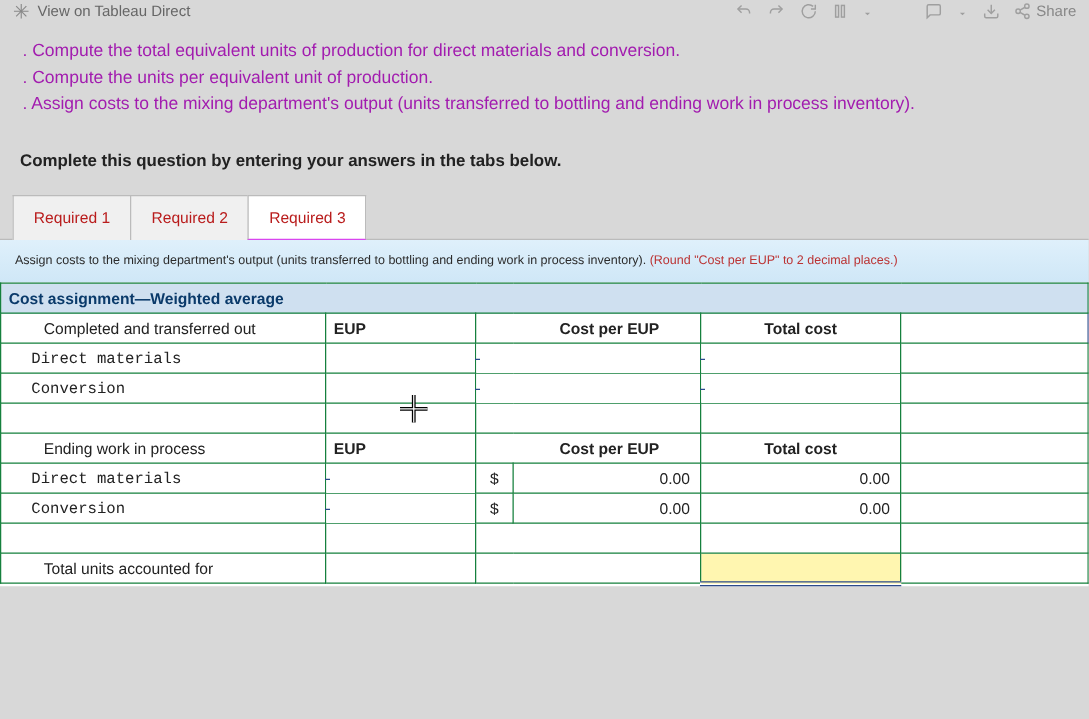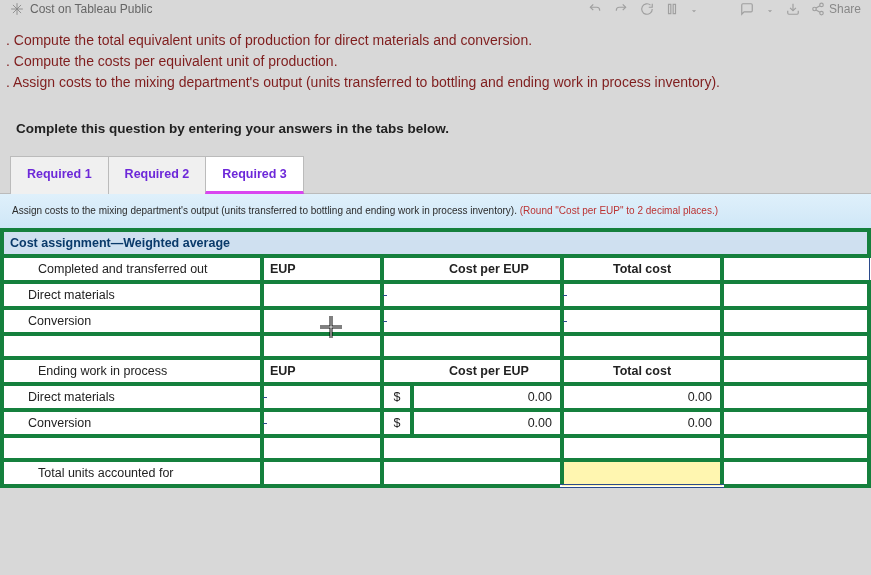--- a/index.html
+++ b/index.html
@@ -22,53 +22,52 @@
   }
   .topbar-left { display: flex; align-items: center; gap: 6px; }
   .tableau-logo {
     width: 14px; height: 14px; display: inline-block;
   }
   .topbar-right { display: flex; align-items: flex-end; gap: 10px; color:#888; }
   .topbar-right .tool { display:flex; align-items:center; gap:4px; }
   .topbar-right svg { opacity:0.7; }
 
   .instructions {
-    padding: 8px 0 14px 4px;
+    padding: 8px 0 14px 16px;
     line-height: 1.5;
     font-size: 14px;
-    color: #7f1d1d;
+    color: #a21caf;
   }
   .instructions div { padding-left: 2px; }
 
   .complete-line {
     font-weight: bold;
     padding: 14px 16px;
     font-size: 13.5px;
   }
 
   .tabs-wrap { padding: 0 10px; }
   .tabs {
     display: flex;
     gap: 0;
     margin-top: 6px;
   }
   .tab {
     border: 1px solid #bbb;
     background: #f0f0f0;
     padding: 10px 16px;
     font-size: 12.5px;
-    color: #6d28d9;
+    color: #b91c1c;
     cursor: pointer;
     border-bottom: none;
     margin-right: -1px;
-    font-weight: bold;
   }
   .tab.active {
     background: #fff;
-    border-bottom: 3px solid #d946ef;
+    border-bottom: 1px solid #d946ef;
     position: relative;
     z-index: 2;
   }
 
   .tab-body {
     border-top: 1px solid #bbb;
     background: linear-gradient(#dff0fb, #cfe7f7);
     padding: 10px 12px;
     font-size: 10px;
     color: #2b2b2b;
@@ -80,32 +79,32 @@
   .table-area {
     margin: 0;
   }
   table {
     border-collapse: collapse;
     width: 100%;
     background: #fff;
     font-size: 12.5px;
   }
   td, th {
-    border: 4px solid #15803d;
+    border: 1px solid #15803d;
     padding: 4px 6px;
     height: 24px;
     vertical-align: middle;
   }
   .section-header {
     background: #cfe0f0;
     font-weight: bold;
     color: #0a3a6a;
   }
   .row-label { width: 260px; padding-left: 34px; }
-  .indent { padding-left: 24px; }
+  .indent { padding-left: 24px; font-family: Liberation Mono, monospace; }
   .col-eup { width: 120px; font-weight: bold; }
   .col-cpe { width: 180px; font-weight: bold; text-align:center;padding-left:40px; }
   .col-cpe-sub-sym { width: 30px; text-align:center; }
   .col-cpe-sub-val { width: 150px; text-align:right; padding-right:8px; }
   .col-total { width: 160px; font-weight: bold; text-align:center; }
   .col-total-val { width:160px; text-align:right; padding-right:8px; }
   .col-tail { border-right: 1px solid #2b4a8b; }
   .plus-svg { position:absolute; left: 318px; top: 314px; pointer-events:none; z-index:5;}
   .highlight-cell {
     background: #fff6b0;
@@ -125,21 +124,21 @@
     <span class="tableau-logo">
       <svg viewBox="0 0 24 24" width="14" height="14">
         <g stroke="#888" stroke-width="1.5">
           <line x1="12" y1="2" x2="12" y2="22"></line>
           <line x1="2" y1="12" x2="22" y2="12"></line>
           <line x1="5" y1="5" x2="19" y2="19"></line>
           <line x1="19" y1="5" x2="5" y2="19"></line>
         </g>
       </svg>
     </span>
-    <span>Cost on Tableau Public</span>
+    <span>View on Tableau Direct</span>
   </div>
   <div class="topbar-right">
     <span class="tool">
       <svg width="16" height="14" viewBox="0 0 24 24" fill="none" stroke="#888" stroke-width="2">
           <path d="M9 14l-5-5 5-5"></path>
           <path d="M4 9h11a5 5 0 015 5v1"></path>
         </svg>
     </span>
     <span class="tool">
       <svg width="16" height="14" viewBox="0 0 24 24" fill="none" stroke="#888" stroke-width="2">
@@ -190,21 +189,21 @@
           <line x1="8.59" y1="13.51" x2="15.42" y2="17.49"></line>
           <line x1="15.41" y1="6.51" x2="8.59" y2="10.49"></line>
         </svg>
       <span>Share</span>
     </span>
   </div>
 </div>
 
 <div class="instructions">
   <div>. Compute the total equivalent units of production for direct materials and conversion.</div>
-  <div>. Compute the costs per equivalent unit of production.</div>
+  <div>. Compute the units per equivalent unit of production.</div>
   <div>. Assign costs to the mixing department's output (units transferred to bottling and ending work in process inventory).</div>
 </div>
 
 <div class="complete-line">Complete this question by entering your answers in the tabs below.</div>
 
 <div class="tabs-wrap">
   <div class="tabs">
     <div class="tab">Required 1</div>
     <div class="tab">Required 2</div>
     <div class="tab active">Required 3</div>

